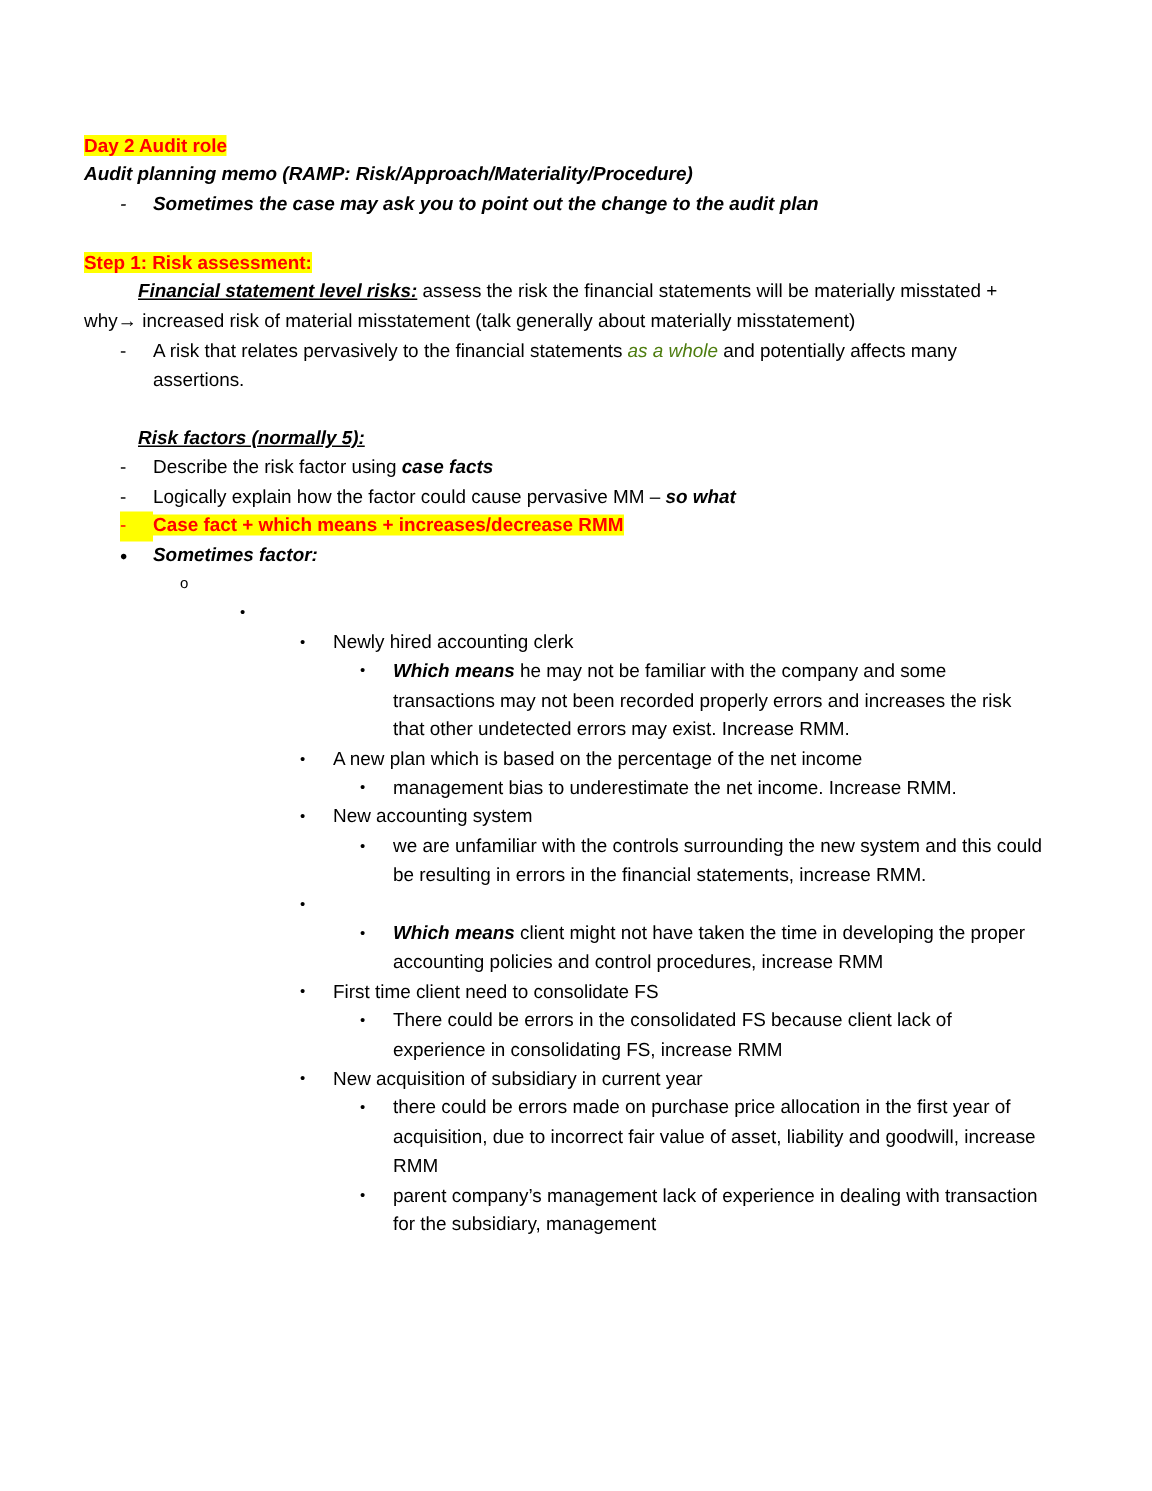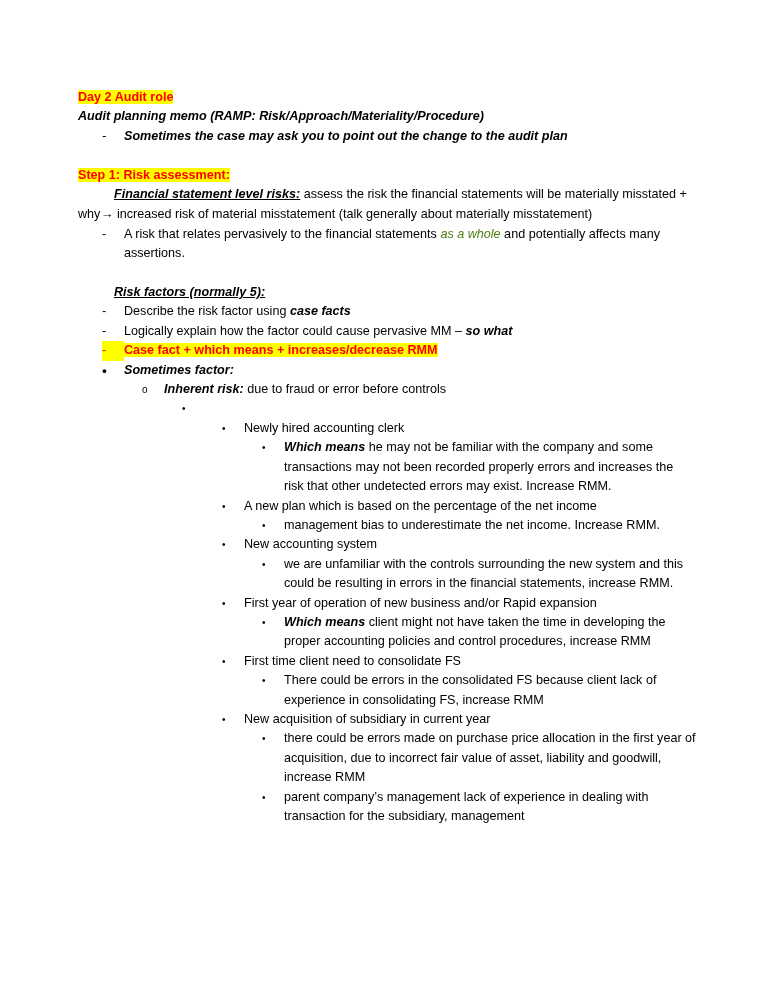--- a/index.html
+++ b/index.html
@@ -13,21 +13,21 @@
     font-family: "Liberation Sans", sans-serif;
     color: #000000;
     -webkit-font-smoothing: antialiased;
   }
   .page {
     position: relative;
     width: 768px;
     height: 738px;
     background: #ffffff;
     box-sizing: border-box;
-    padding: 88px 72px 0 78px;
+    padding: 88px 72px 0 56px;
   }
   .doc {
     font-size: 12.6px;
     line-height: 19.4px;
   }
 
   
   .para {
     margin: 0;
     padding: 0;
@@ -149,21 +149,20 @@
       <span class="txt"><span class="hl">Case fact + which means + increases/decrease RMM</span></span>
     </div>
 
     <div class="row lvl1 bold">
       <span class="marker disc-lg">•</span>
       <span class="txt">Sometimes factor:</span>
     </div>
 
     <div class="row lvl2">
       <span class="marker circ-o">o</span>
-      <span class="txt"><span class="bold">Inherent risk:</span><span> due to fraud or error before controls</span></span>
     </div>
 
     <div class="row lvl3">
       <span class="marker disc-sm">•</span>
     </div>
 
     <div class="row lvl4">
       <span class="marker disc-sm">•</span>
       <span class="txt">Newly hired accounting clerk</span>
     </div>
@@ -185,21 +184,20 @@
       <span class="marker disc-sm">•</span>
       <span class="txt">New accounting system</span>
     </div>
     <div class="row lvl5">
       <span class="marker disc-sm">•</span>
       <span class="txt"><span class="bold"></span><span>we are unfamiliar with the controls surrounding the new system and this could be resulting in errors in the financial statements, increase RMM.</span></span>
     </div>
 
     <div class="row lvl4">
       <span class="marker disc-sm">•</span>
-      <span class="txt">First year of operation of new business and/or Rapid expansion</span>
     </div>
     <div class="row lvl5">
       <span class="marker disc-sm">•</span>
       <span class="txt"><span class="bold">Which means</span><span> client might not have taken the time in developing the proper accounting policies and control procedures, increase RMM</span></span>
     </div>
 
     <div class="row lvl4">
       <span class="marker disc-sm">•</span>
       <span class="txt">First time client need to consolidate FS</span>
     </div>

